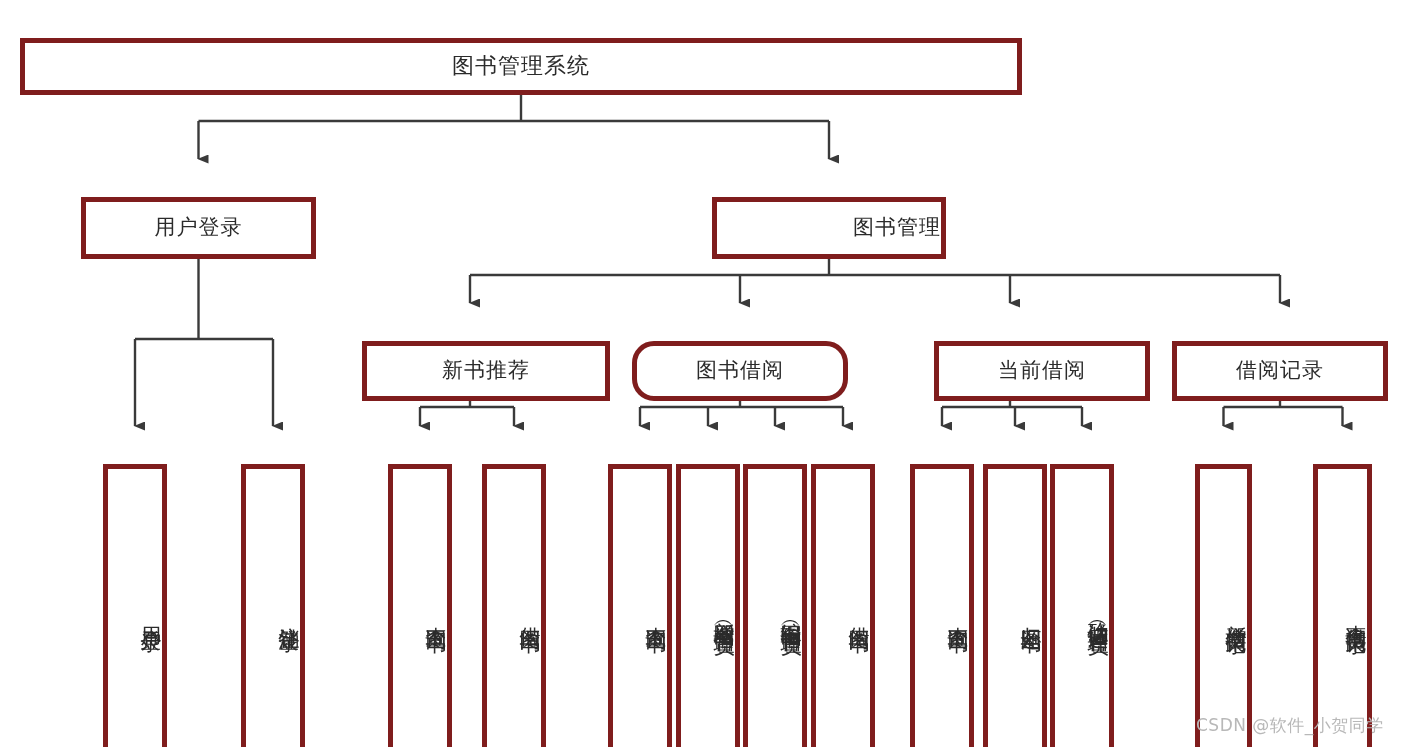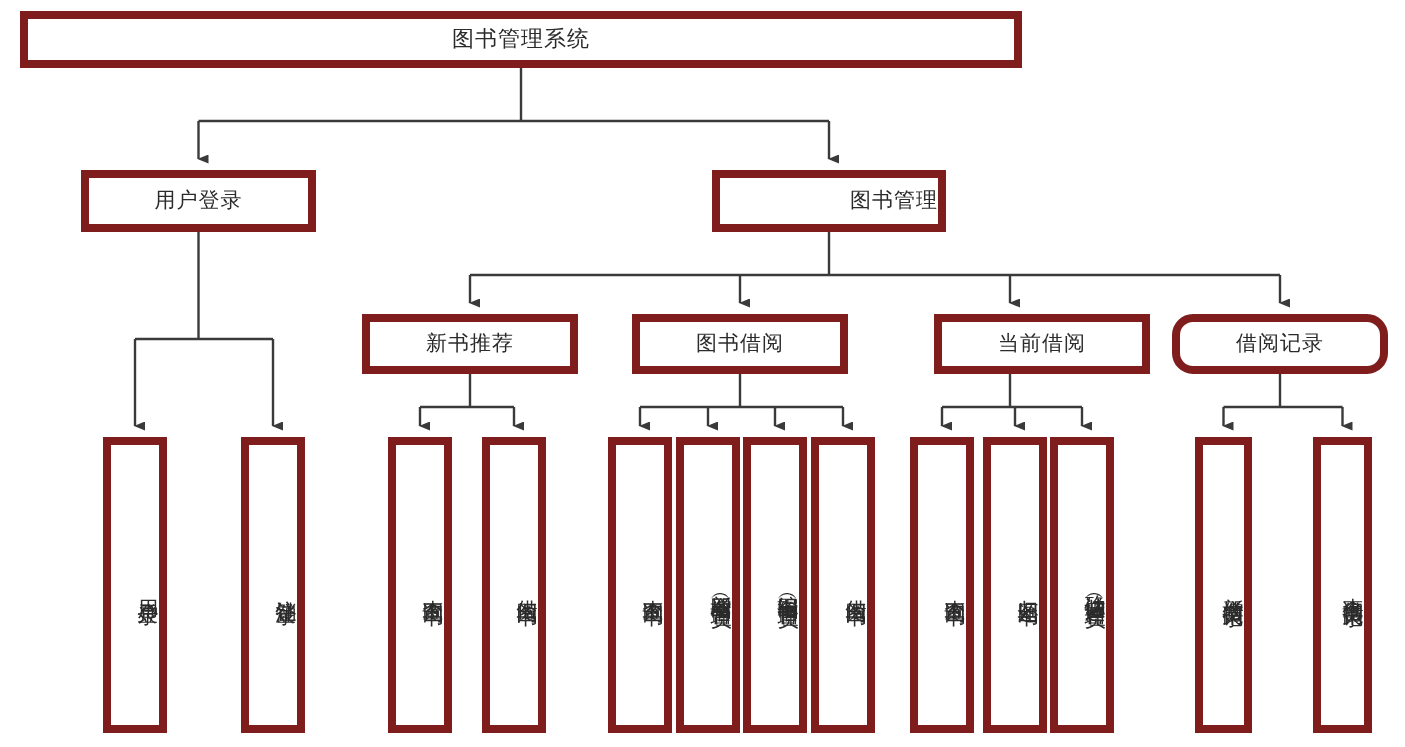--- a/index.html
+++ b/index.html
@@ -21,26 +21,27 @@
   }
   svg#edges {
     position: absolute;
     left: 0; top: 0;
     width: 1405px;
     height: 747px;
   }
   .node {
     position: absolute;
     box-sizing: border-box;
-    border: 8px solid #7f1d1d;
+    border: 5px solid #7f1d1d;
     background: #ffffff;
     display: flex;
     align-items: center;
     justify-content: center;
     color: #2b2b2b;
+    margin-top: 27px;
   }
   .node.horiz {
     font-size: 21px;
     letter-spacing: 1px;
     line-height: 1.2;
   }
   .node.root {
     font-size: 22px;
   }
   .node.leaf {
@@ -117,30 +118,30 @@
   <div id="node-layer">
       <div class="node horiz root" style="left: 20px; top: 11px; width: 1002px; height: 57px;">
         <span>图书管理系统</span>
       </div>
       <div class="node horiz" style="left: 81px; top: 170px; width: 235px; height: 62px;">
         <span>用户登录</span>
       </div>
       <div class="node horiz" style="left: 712px; top: 170px; width: 234px; height: 62px; justify-content: flex-end;">
         <span>图书管理</span>
       </div>
-      <div class="node horiz" style="left: 362px; top: 314px; width: 216px; height: 60px;">
+      <div class="node horiz" style="left: 362px; top: 314px; width: 248px; height: 60px;">
         <span>新书推荐</span>
       </div>
-      <div class="node horiz" style="left: 632px; top: 314px; width: 216px; height: 60px;">
+      <div class="node horiz" style="left: 632px; top: 314px; width: 216px; height: 60px; border-radius: 22px;">
         <span>图书借阅</span>
       </div>
       <div class="node horiz" style="left: 934px; top: 314px; width: 216px; height: 60px;">
         <span>当前借阅</span>
       </div>
-      <div class="node horiz" style="left: 1172px; top: 314px; width: 216px; height: 60px; border-radius: 21px;">
+      <div class="node horiz" style="left: 1172px; top: 314px; width: 216px; height: 60px;">
         <span>借阅记录</span>
       </div>
       <div class="node leaf" style="left: 103px; top: 437px; width: 64px; height: 296px;">
         <span class="leaf-text">用户登录</span>
       </div>
       <div class="node leaf" style="left: 241px; top: 437px; width: 64px; height: 296px;">
         <span class="leaf-text">注销登录</span>
       </div>
       <div class="node leaf" style="left: 388px; top: 437px; width: 64px; height: 296px;">
         <span class="leaf-text">查询图书</span>
@@ -169,13 +170,14 @@
       <div class="node leaf" style="left: 1050px; top: 437px; width: 64px; height: 296px;">
         <span class="leaf-text">确认归还（管理员）</span>
       </div>
       <div class="node leaf" style="left: 1195px; top: 437px; width: 57px; height: 296px;">
         <span class="leaf-text">新增借阅记录</span>
       </div>
       <div class="node leaf" style="left: 1313px; top: 437px; width: 59px; height: 296px;">
         <span class="leaf-text">查询借阅记录</span>
       </div>
     </div>
+  <div class="watermark" style="left: 1196px; top: 714px;">CSDN @软件_小贺同学</div>
 </div>
 
 </body></html>

